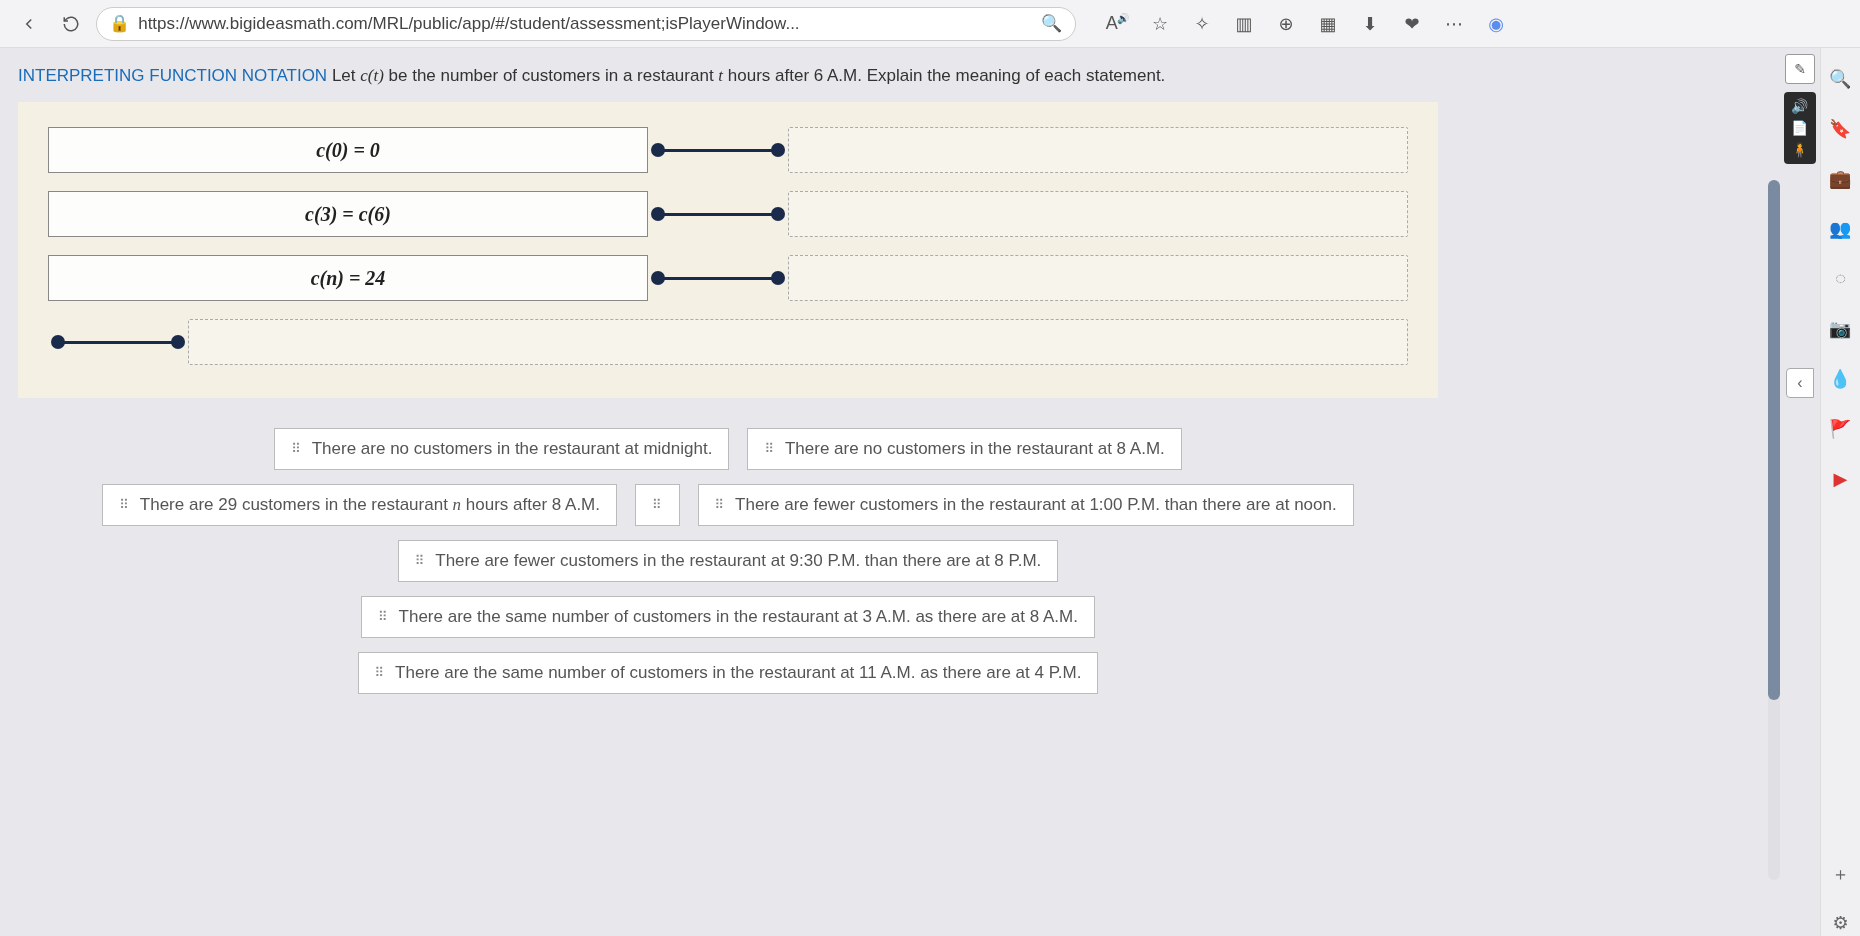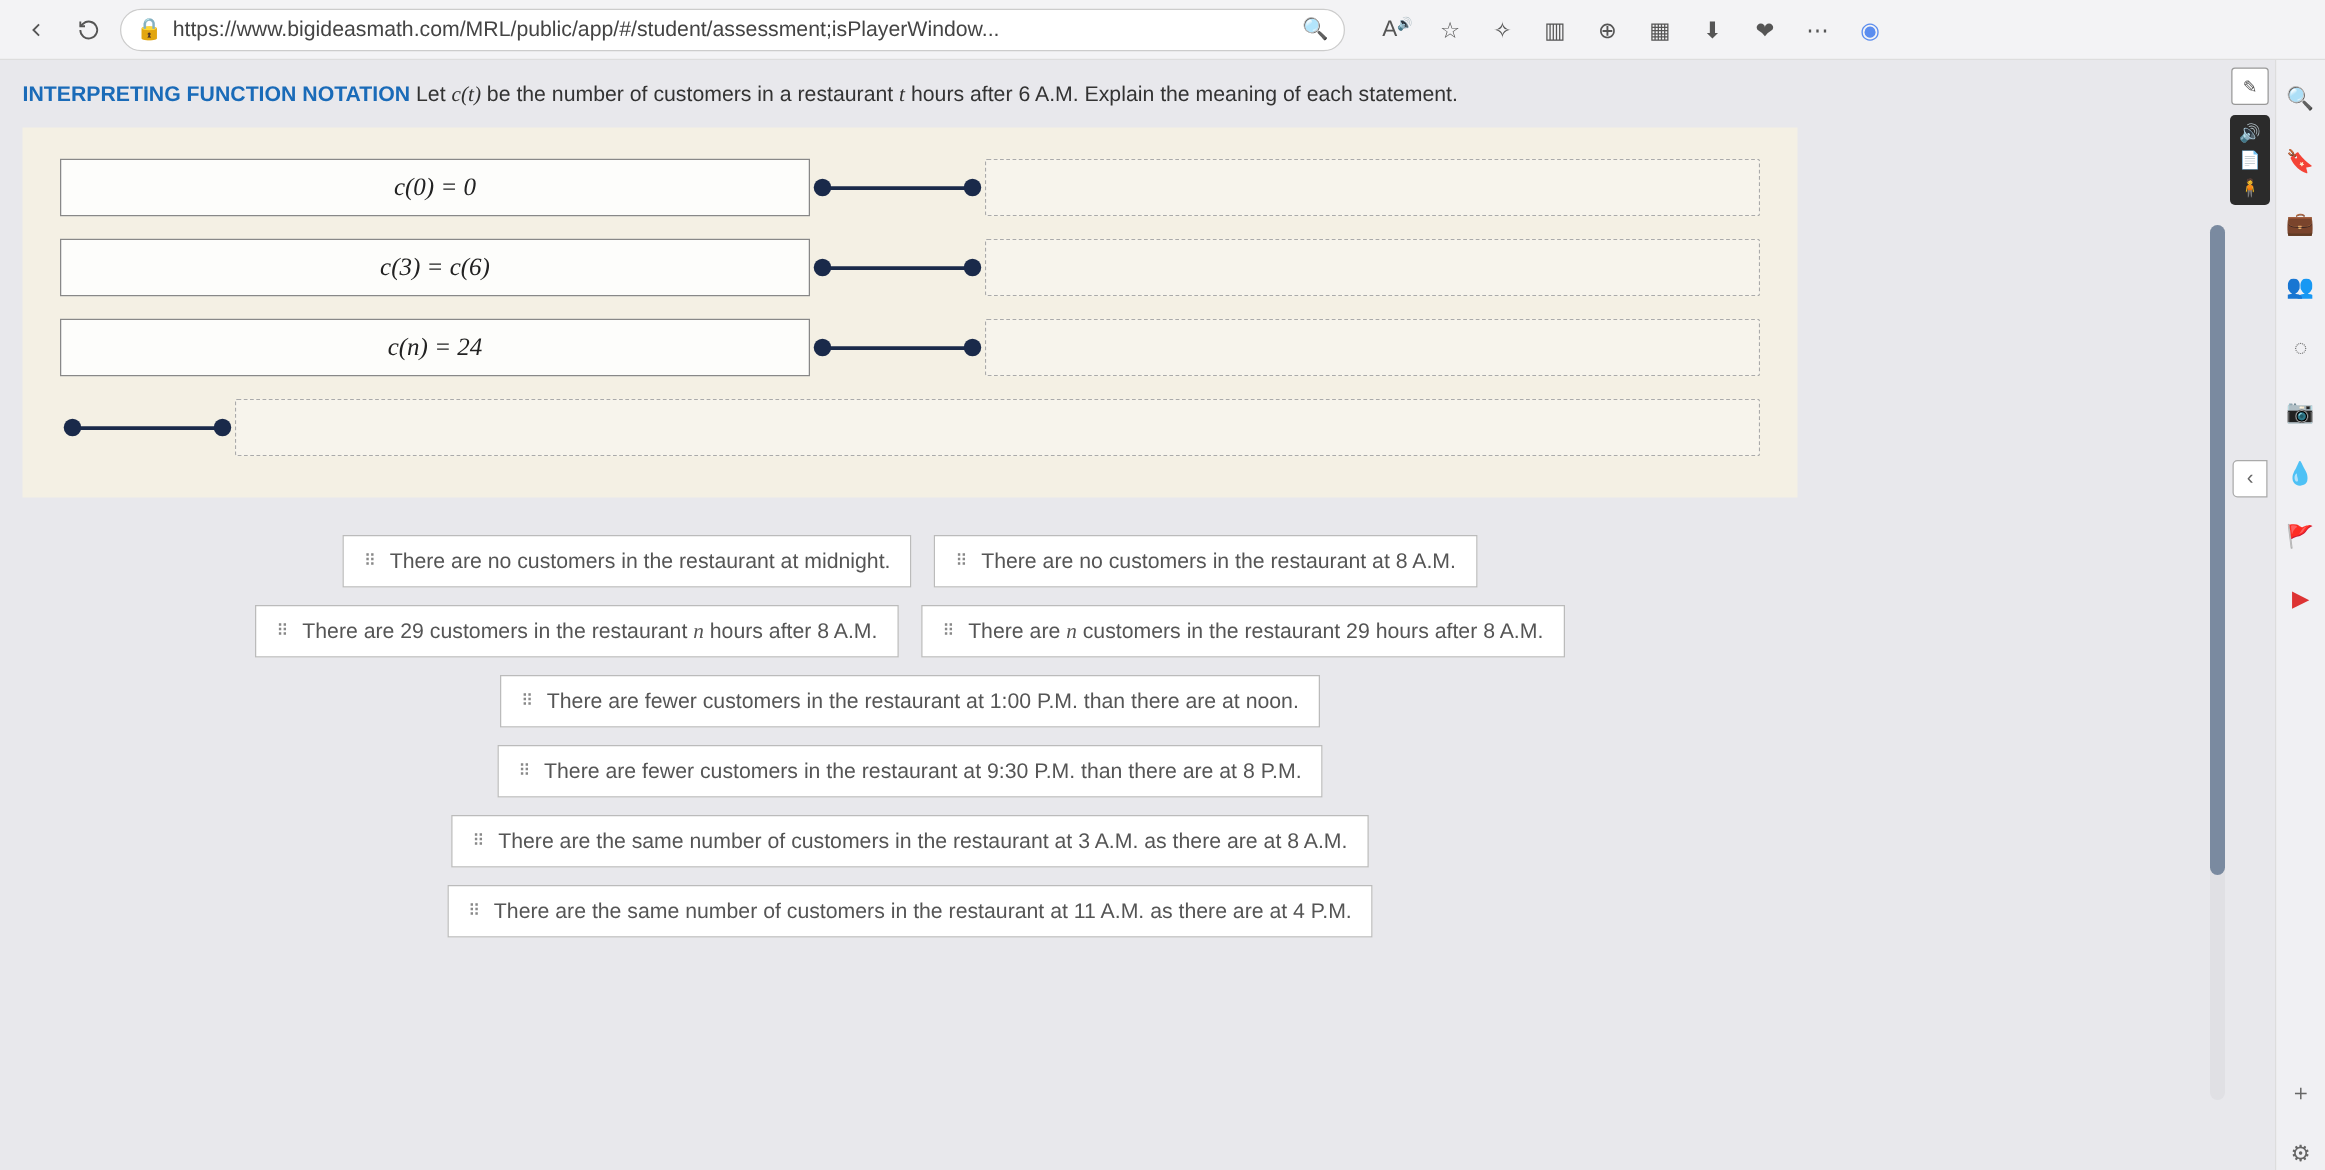--- a/index.html
+++ b/index.html
@@ -80,32 +80,33 @@
     width:1760px;
     padding:18px 0 0 18px;
   }
 
   .section-header {
     font-size:17px;
     color:#333;
     margin-bottom:16px;
     padding-right:60px;
   }
-  .section-header .blue { color:#1a6bb8; font-weight:bold; }
+  .section-header .blue { color:#1a6bb8; font-weight:normal; }
   .section-header i { font-family:'Times New Roman',serif; }
 
   .match-area {
     background:#f4f0e4;
     padding:16px 30px 24px 30px;
     width:1420px;
   }
   .match-row {
     display:flex;
     align-items:center;
     height:64px;
+    font-weight:bold;
   }
   .left-box {
     width:600px;
     height:46px;
     border:1px solid #888;
     background:#fdfdfb;
     display:flex;
     align-items:center;
     justify-content:center;
     font-family:'Times New Roman', serif;
@@ -285,21 +286,20 @@
     <div class="chip">
       <span class="grip">⠿</span>
       <span>There are no customers in the restaurant at 8 A.M.</span>
     </div>
     <div class="chip">
       <span class="grip">⠿</span>
       <span><span>There are 29 customers in the restaurant  </span><i>n</i><span> hours after 8 A.M.</span></span>
     </div>
     <div class="chip">
       <span class="grip">⠿</span>
-      <span><span>There are  </span><i>n</i><span> customers in the restaurant 29 hours after 8 A.M.</span></span>
     </div>
     <div class="chip">
       <span class="grip">⠿</span>
       <span>There are fewer customers in the restaurant at 1:00 P.M. than there are at noon.</span>
     </div>
     <div class="chip">
       <span class="grip">⠿</span>
       <span>There are fewer customers in the restaurant at 9:30 P.M. than there are at 8 P.M.</span>
     </div>
     <div class="chip">

